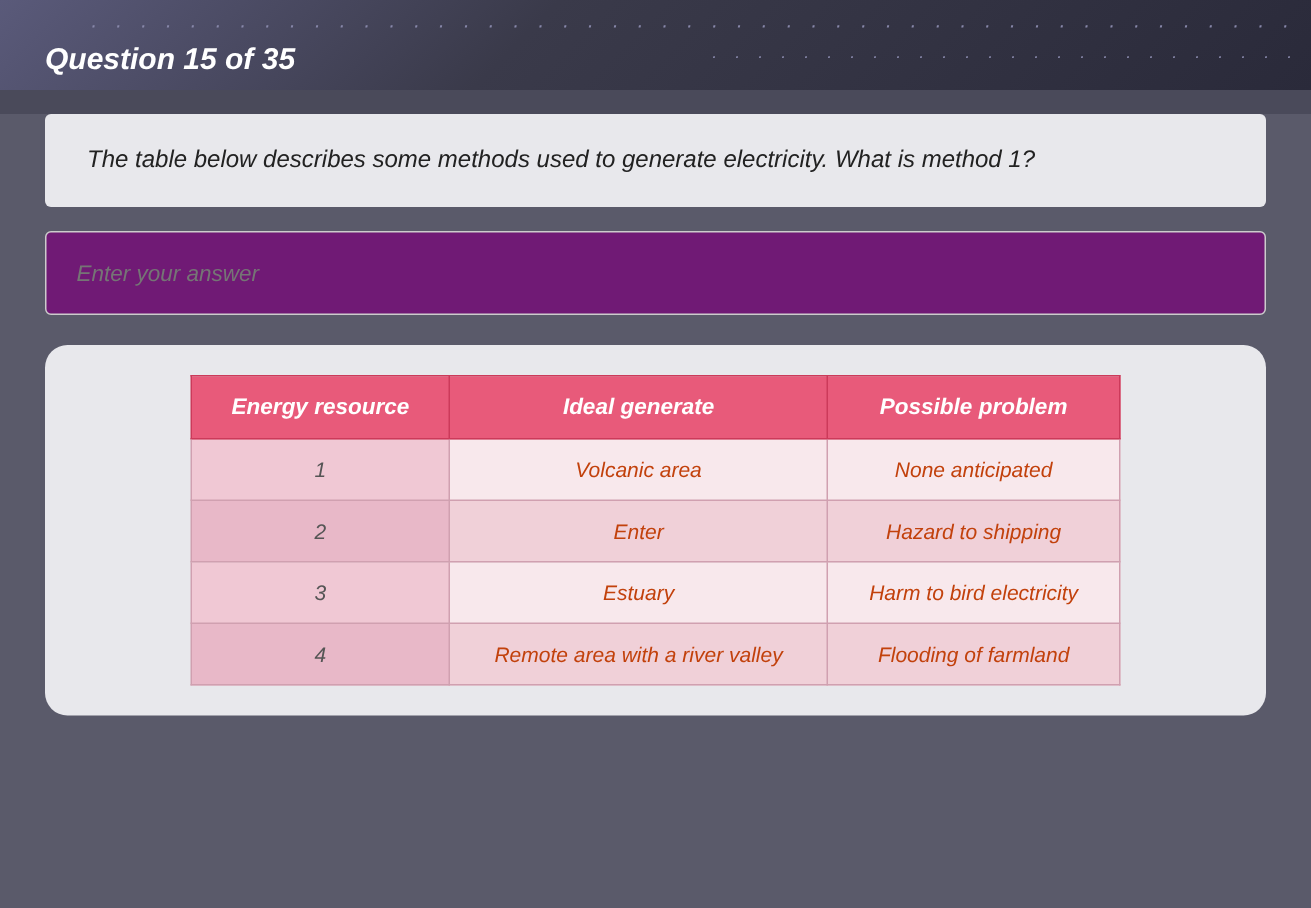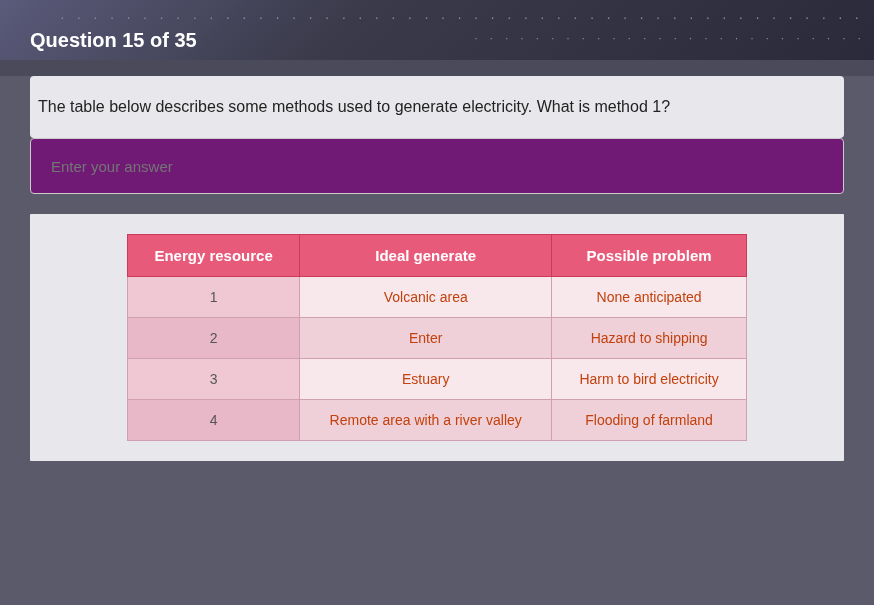--- a/index.html
+++ b/index.html
@@ -1,18 +1,19 @@
 <!DOCTYPE html>
 <html><head>
   <meta charset="utf-8">
   <style>
     * {
       margin: 0;
       padding: 0;
       box-sizing: border-box;
+      font-style: italic;
     }
 
     body {
       width: 874px;
       height: 605px;
       background: #4a4a5a;
       font-family: Arial, sans-serif;
       overflow: hidden;
       position: relative;
     }
@@ -68,22 +69,23 @@
 
     .main-content {
       background: #5a5a6a;
       padding: 0 30px 20px 30px;
       min-height: 545px;
     }
 
     .question-box {
       background: #e8e8ec;
       border-radius: 4px;
-      padding: 20px 8px;
+      padding: 20px 28px;
       margin-top: 16px;
+      margin-bottom: 16px;
     }
 
     .question-text {
       font-size: 16px;
       color: #222;
       line-height: 1.4;
     }
 
     .answer-input {
       background: #701a75;
@@ -93,21 +95,21 @@
       width: 100%;
       font-size: 15px;
       color: #999;
       outline: none;
       margin-bottom: 20px;
       height: 56px;
     }
 
     .table-container {
       background: #e8e8ec;
-      border-radius: 1px;
+      border-radius: 15px;
       padding: 20px;
       display: flex;
       justify-content: center;
     }
 
     table {
       border-collapse: collapse;
       width: 620px;
     }
 

